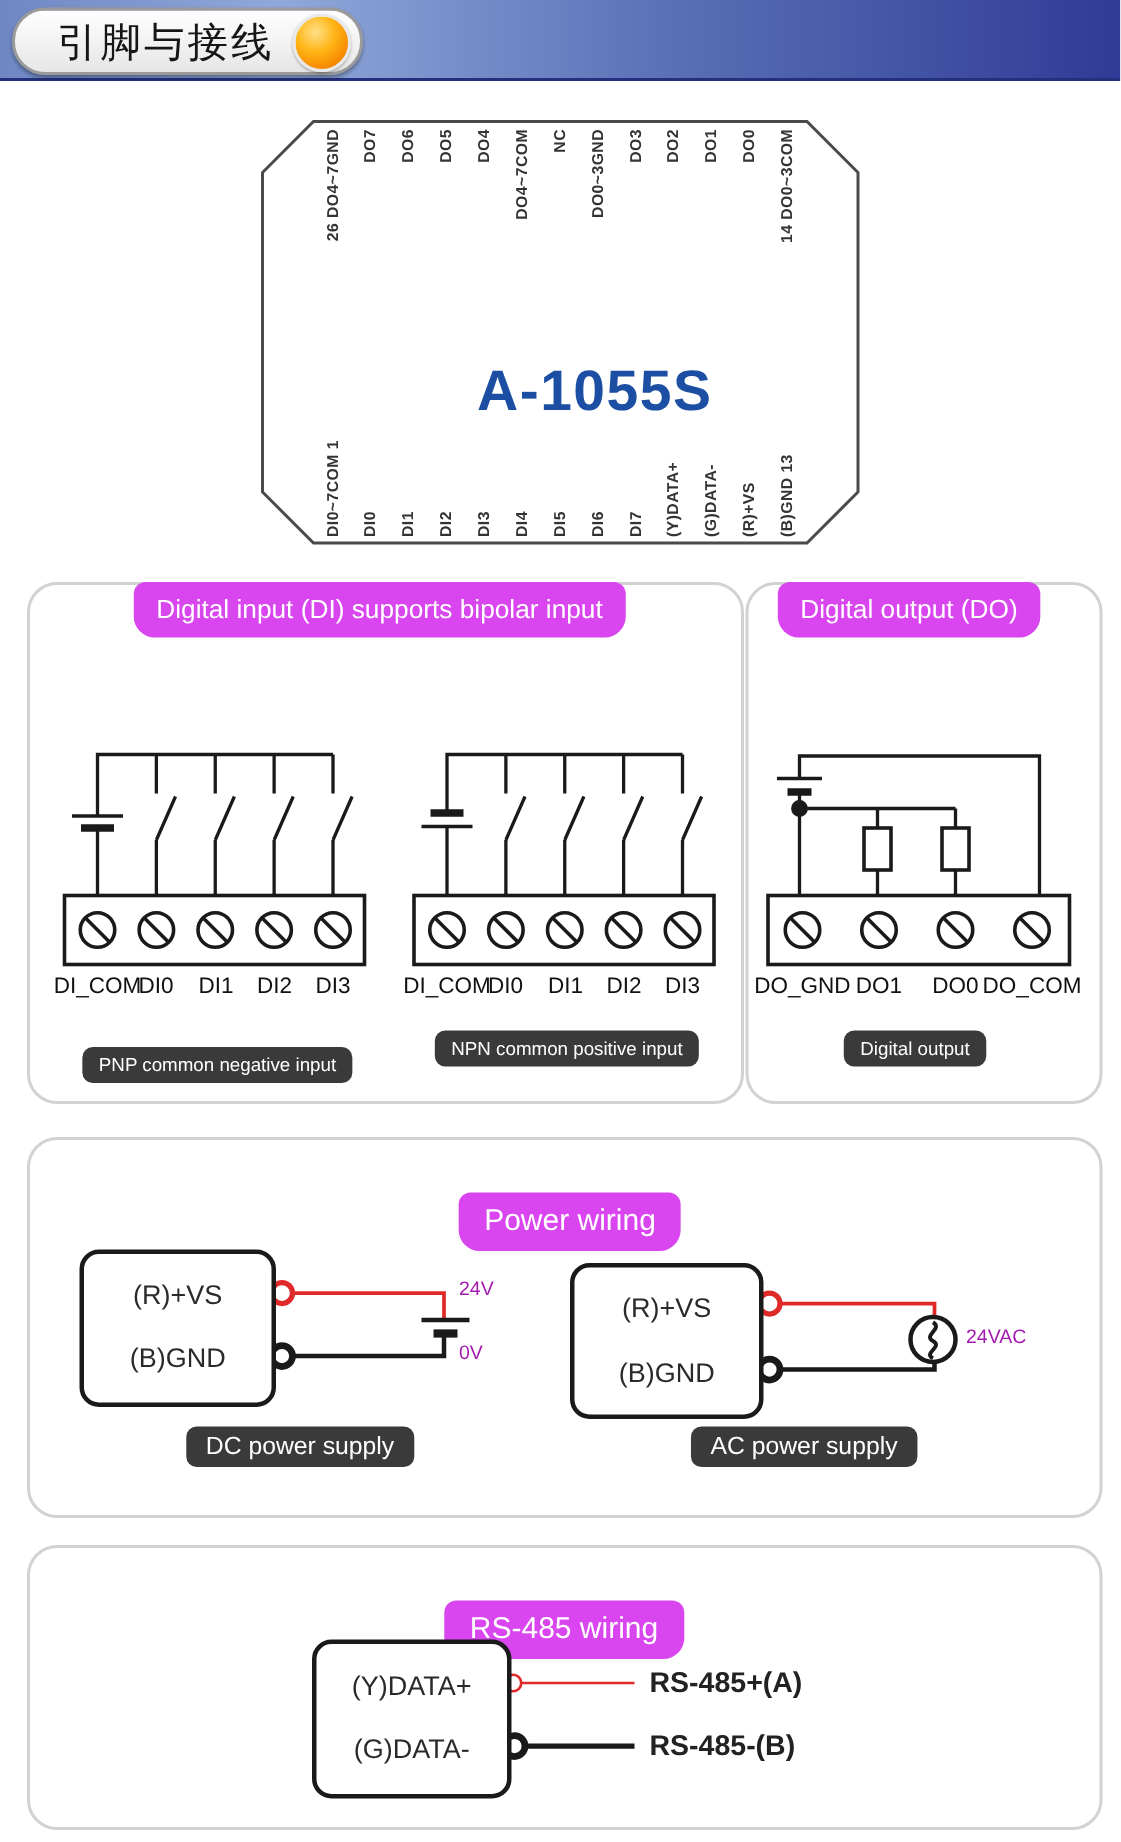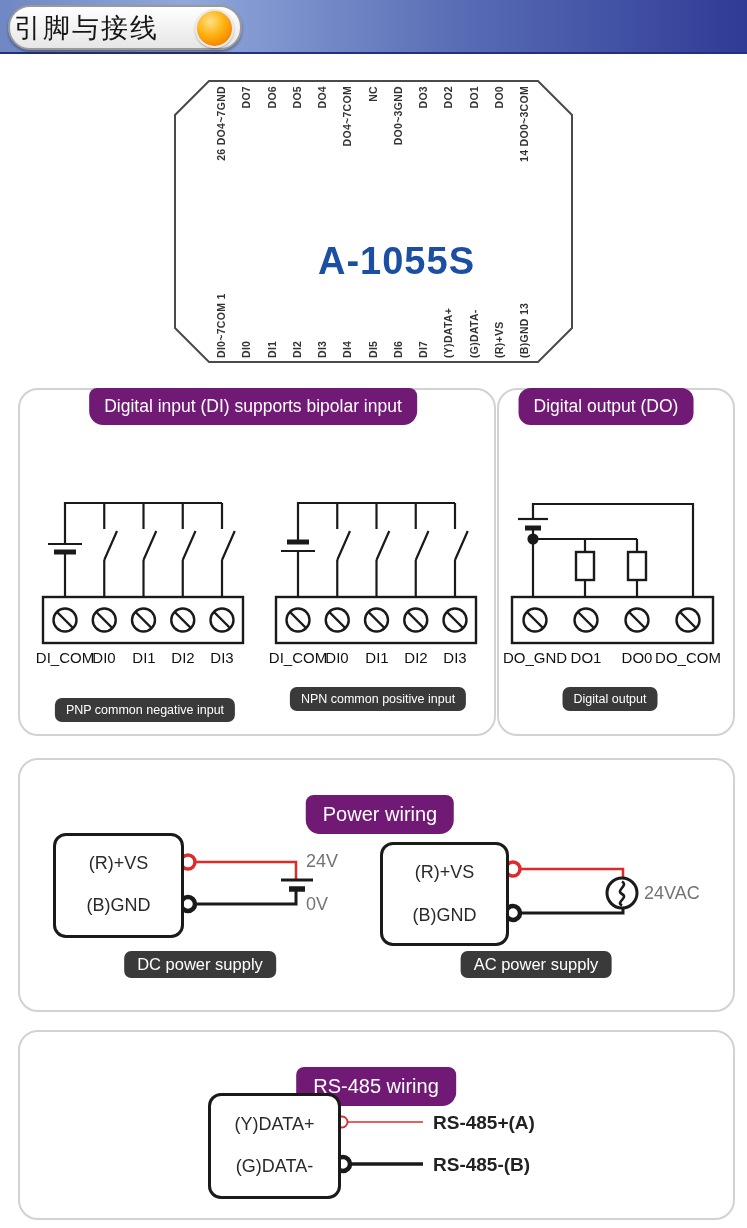--- a/index.html
+++ b/index.html
@@ -6,48 +6,48 @@
   #page{position:relative;width:747px;height:1228px;background:#fff;overflow:hidden;
         font-family:"Liberation Sans",sans-serif;}
 
   
   .topbar{position:absolute;left:0;top:0;width:747px;height:52px;
           background:linear-gradient(90deg,#6f88c4 0%,#90a8da 25%,#5a6fb6 60%,#2f3b96 100%);
           border-bottom:2px solid #24307e;}
   .pill{position:absolute;left:8px;top:5px;width:230px;height:41px;border-radius:22px;
         background:linear-gradient(#ffffff,#e6e6e6);border:2px solid #9a9a9a;
         box-shadow:0 2px 3px rgba(0,0,0,.35);display:flex;align-items:center;}
-  .pill-title{margin-left:4px;font-size:27px;color:#161616;letter-spacing:2px;white-space:nowrap;}
+  .pill-title{margin-left:28px;font-size:27px;color:#161616;letter-spacing:2px;white-space:nowrap;}
   .ball{position:absolute;right:6px;top:2px;width:35px;height:35px;border-radius:50%;
         background:radial-gradient(circle at 38% 30%,#ffe089,#ffb515 40%,#f68800 75%,#c96d00 100%);
         border:2px solid #e9e9e9;box-shadow:0 1px 2px rgba(0,0,0,.3);}
 
   
   .chip-svg{position:absolute;left:170px;top:60px;}
   .chip-svg text{font-family:"Liberation Sans",sans-serif;font-size:10.5px;font-weight:bold;fill:#333;letter-spacing:.3px;}
   .model{position:absolute;left:318px;top:200px;font-size:38px;font-weight:bold;color:#1c4fa3;letter-spacing:1px;margin-top:40px;}
 
   
   .panel{position:absolute;background:#fff;border:2px solid #d2d2d2;border-radius:20px;}
-  .navy-badge{position:absolute;transform:translateX(-50%);background:#701a75;color:#fff;
+  .navy-badge{position:absolute;transform:translateX(-50%);background:#d946ef;color:#fff;
               border-radius:8px 8px 14px 14px;white-space:nowrap;text-align:center;}
   .badge-sm{font-size:17.5px;padding:8px 15px;}
   .badge-lg{font-size:20px;padding:8px 17px;margin-top:37px;}
   .dark-badge{position:absolute;transform:translateX(-50%);background:#3a3a3a;color:#fff;
               border-radius:7px;white-space:nowrap;}
   .cap-sm{font-size:12.5px;padding:5px 11px;}
   .cap-lg{font-size:16.5px;padding:4px 13px;}
 
   .tlabel{position:absolute;transform:translateX(-50%);font-size:15px;color:#111;white-space:nowrap;}
   .wire-svg{position:absolute;}
 
   
   .pinbox{position:absolute;border:3px solid #1a1a1a;border-radius:13px;background:#fff;}
   .pinbox span{position:absolute;left:0;width:100%;text-align:center;font-size:18px;color:#2a2a2a;white-space:nowrap;}
-  .flabel{position:absolute;font-size:18px;color:#737373;white-space:nowrap;}
+  .flabel{position:absolute;font-size:13px;color:#a21caf;white-space:nowrap;}
   .flabel-lg{font-size:19px;color:#222;font-weight:bold;}
 </style>
 </head>
 <body>
 
 <div id="page">
 
   <div class="topbar">
     <div class="pill">
       <div class="pill-title">引脚与接线</div>
@@ -87,21 +87,21 @@
       <text x="332.75" y="298" transform="rotate(-90 332.75 298)">(R)+VS</text>
       <text x="358" y="298" transform="rotate(-90 358 298)">(B)GND 13</text>
     </g>
   </svg>
   <div class="model">A-1055S</div>
 
   <div class="panel" style="left:18px;top:388px;width:474px;height:344px;"></div>
   <div class="panel" style="left:497px;top:388px;width:234px;height:344px;"></div>
 
   <div class="navy-badge badge-sm" style="left:253px;top:388px;">Digital input (DI) supports bipolar input</div>
-  <div class="navy-badge badge-sm" style="left:606px;top:388px;border-radius:12px;">Digital output (DO)</div>
+  <div class="navy-badge badge-sm" style="left:606px;top:388px;">Digital output (DO)</div>
 
   <svg class="wire-svg" style="left:18px;top:440px;" width="474" height="210" viewBox="0 0 474 210" fill="none" stroke="#1a1a1a" stroke-width="2.2">
 
     <g>
       <path d="M47,104 V63 H204"></path>
       <path d="M86.25,63 V89 M125.5,63 V89 M164.75,63 V89 M204,63 V89"></path>
       <path d="M86.25,120 L99,91 M125.5,120 L138.25,91 M164.75,120 L177.5,91 M204,120 L216.75,91"></path>
       <path d="M86.25,120 V157 M125.5,120 V157 M164.75,120 V157 M204,120 V157"></path>
       <path d="M30,104 H64"></path>
       <path d="M36,112 H58" stroke-width="5"></path>

